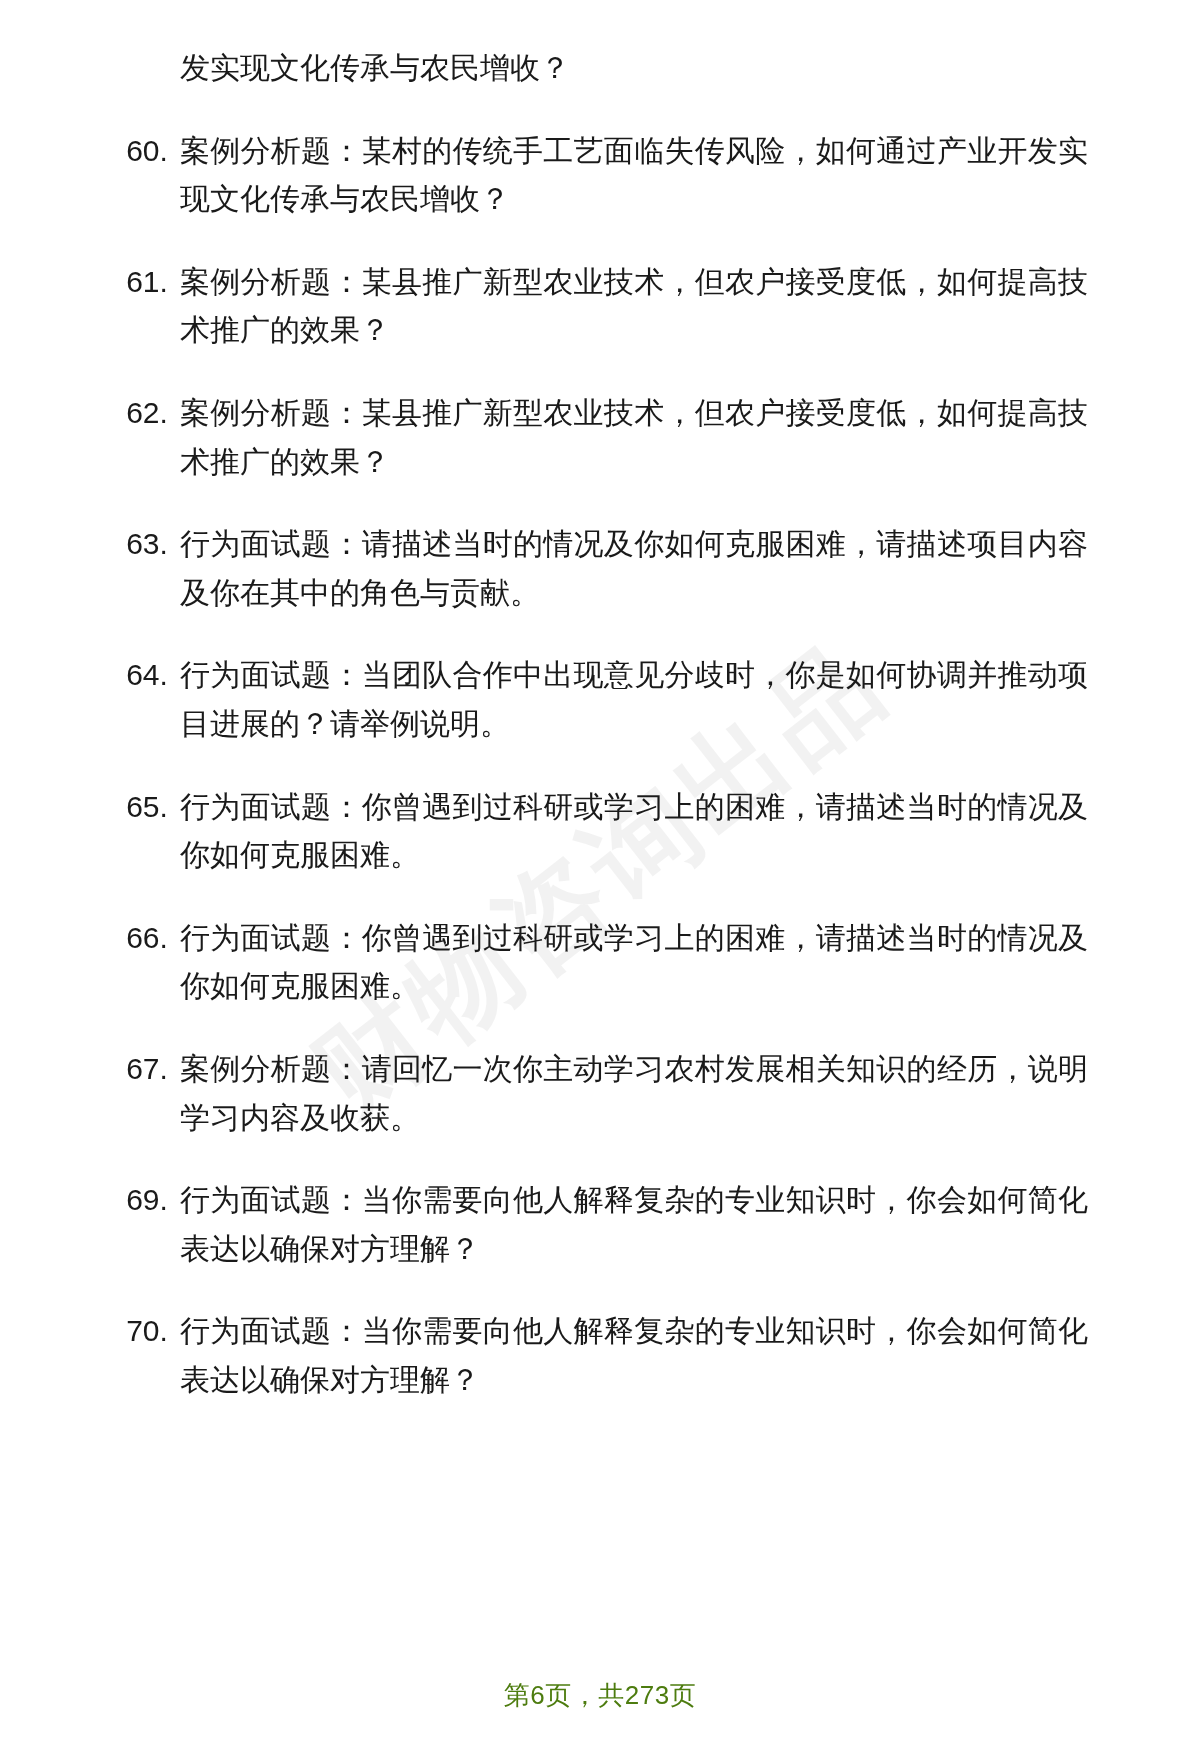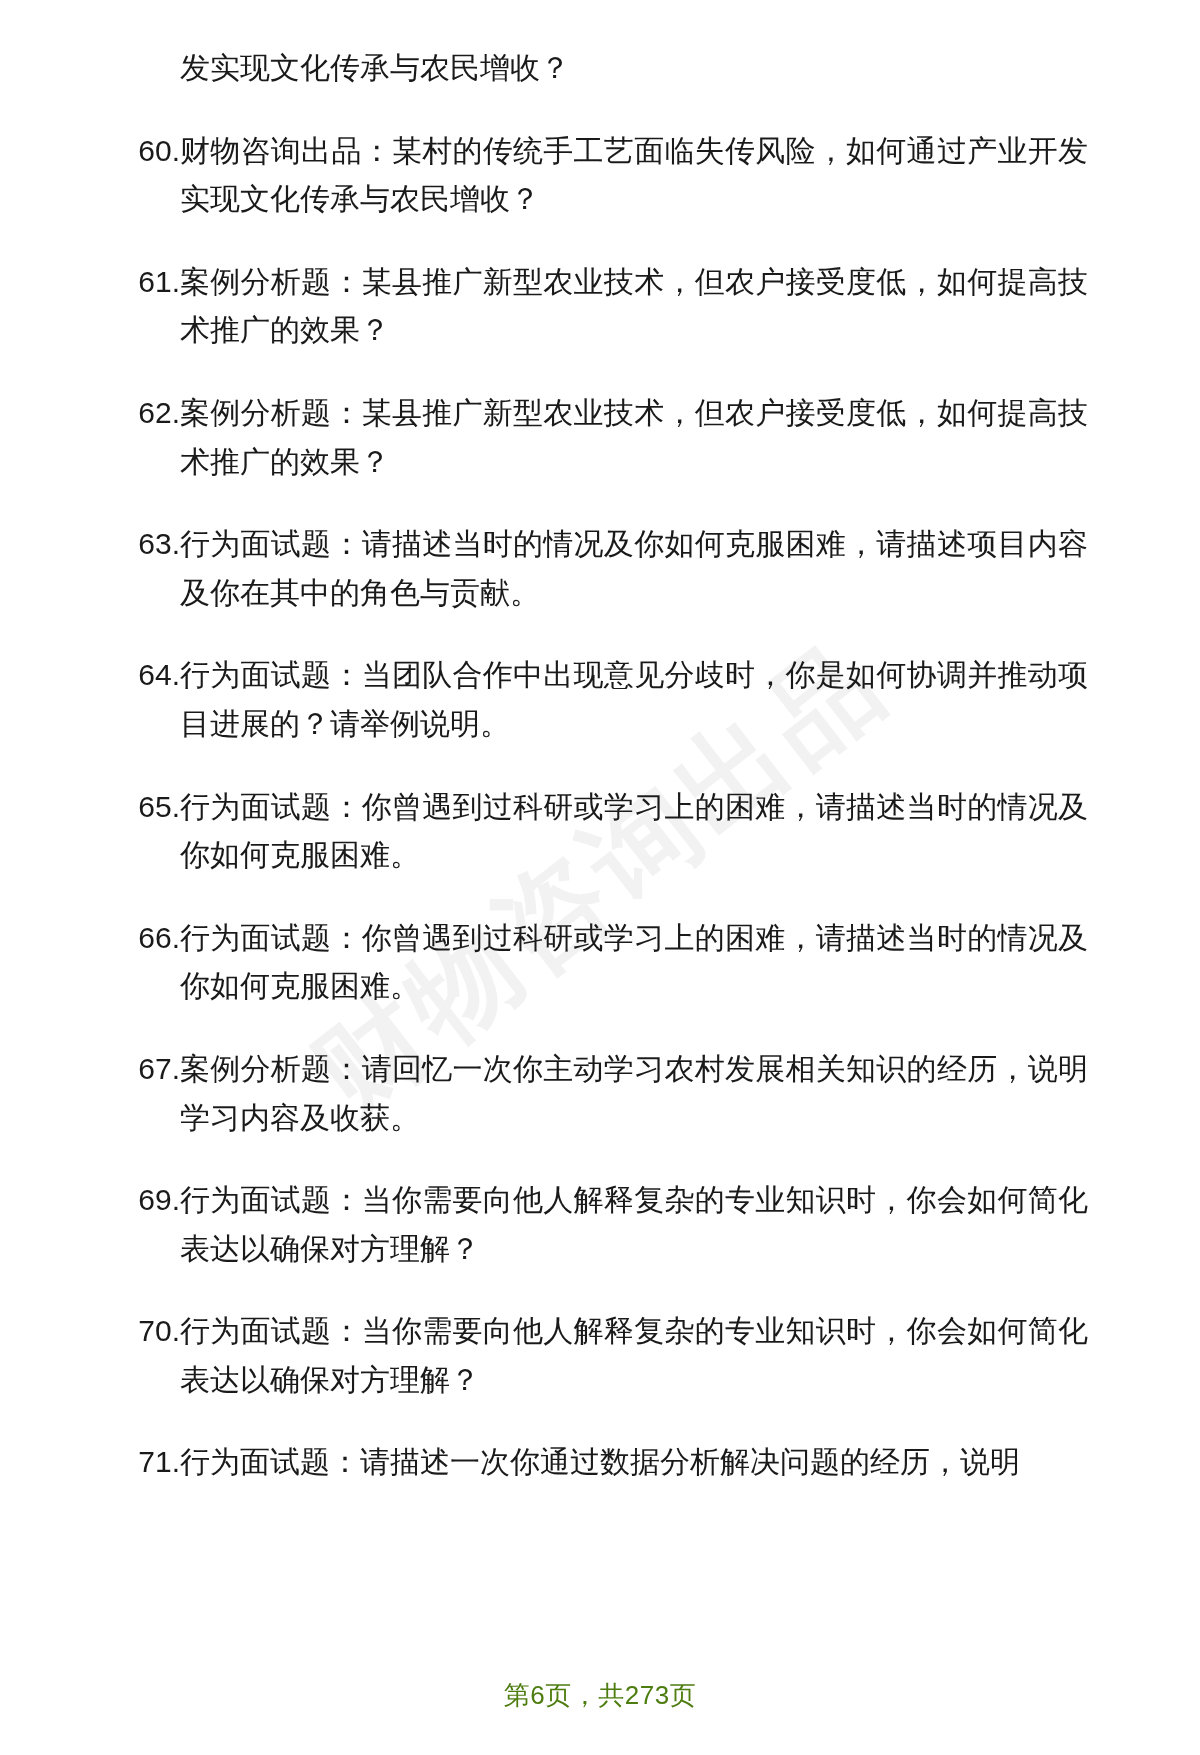--- a/index.html
+++ b/index.html
@@ -41,21 +41,21 @@
   }
   .q-item {
     display: flex;
     align-items: flex-start;
     margin-bottom: 34px;
     font-size: 30px;
     line-height: 1.62;
   }
   .q-num {
     flex: 0 0 68px;
-    text-align: right;
+    text-align: center;
     padding-left: 2px;
     box-sizing: border-box;
     letter-spacing: 0;
   }
   .q-text {
     flex: 1 1 auto;
     text-align: justify;
     text-justify: inter-ideograph;
     word-break: break-word;
   }
@@ -101,21 +101,21 @@
     <span>财物咨询出品</span>
   </div>
 
   <div class="content">
 
     <p class="continuation">发实现文化传承与农民增收？</p>
 
     <ol class="q-list">
       <li class="q-item">
         <span class="q-num">60.</span>
-        <span class="q-text">财物咨询出品：某村的传统手工艺面临失传风险，如何通过产业开发实现文化传承与农民增收？</span>
+        <span class="q-text">案例分析题：某村的传统手工艺面临失传风险，如何通过产业开发实现文化传承与农民增收？</span>
       </li>
       <li class="q-item">
         <span class="q-num">61.</span>
         <span class="q-text">案例分析题：某县推广新型农业技术，但农户接受度低，如何提高技术推广的效果？</span>
       </li>
       <li class="q-item">
         <span class="q-num">62.</span>
         <span class="q-text">案例分析题：某县推广新型农业技术，但农户接受度低，如何提高技术推广的效果？</span>
       </li>
       <li class="q-item">
@@ -139,23 +139,19 @@
         <span class="q-text">案例分析题：请回忆一次你主动学习农村发展相关知识的经历，说明学习内容及收获。</span>
       </li>
       <li class="q-item">
         <span class="q-num">69.</span>
         <span class="q-text">行为面试题：当你需要向他人解释复杂的专业知识时，你会如何简化表达以确保对方理解？</span>
       </li>
       <li class="q-item">
         <span class="q-num">70.</span>
         <span class="q-text">行为面试题：当你需要向他人解释复杂的专业知识时，你会如何简化表达以确保对方理解？</span>
       </li>
-      <li class="q-item">
-        <span class="q-num">71.</span>
-        <span class="q-text">行为面试题：请描述一次你通过数据分析解决问题的经历，说明</span>
-      </li>
     </ol>
 
   </div>
 
   <div class="footer">第6页，共273页</div>
 
 </div>
 
 </body></html>

